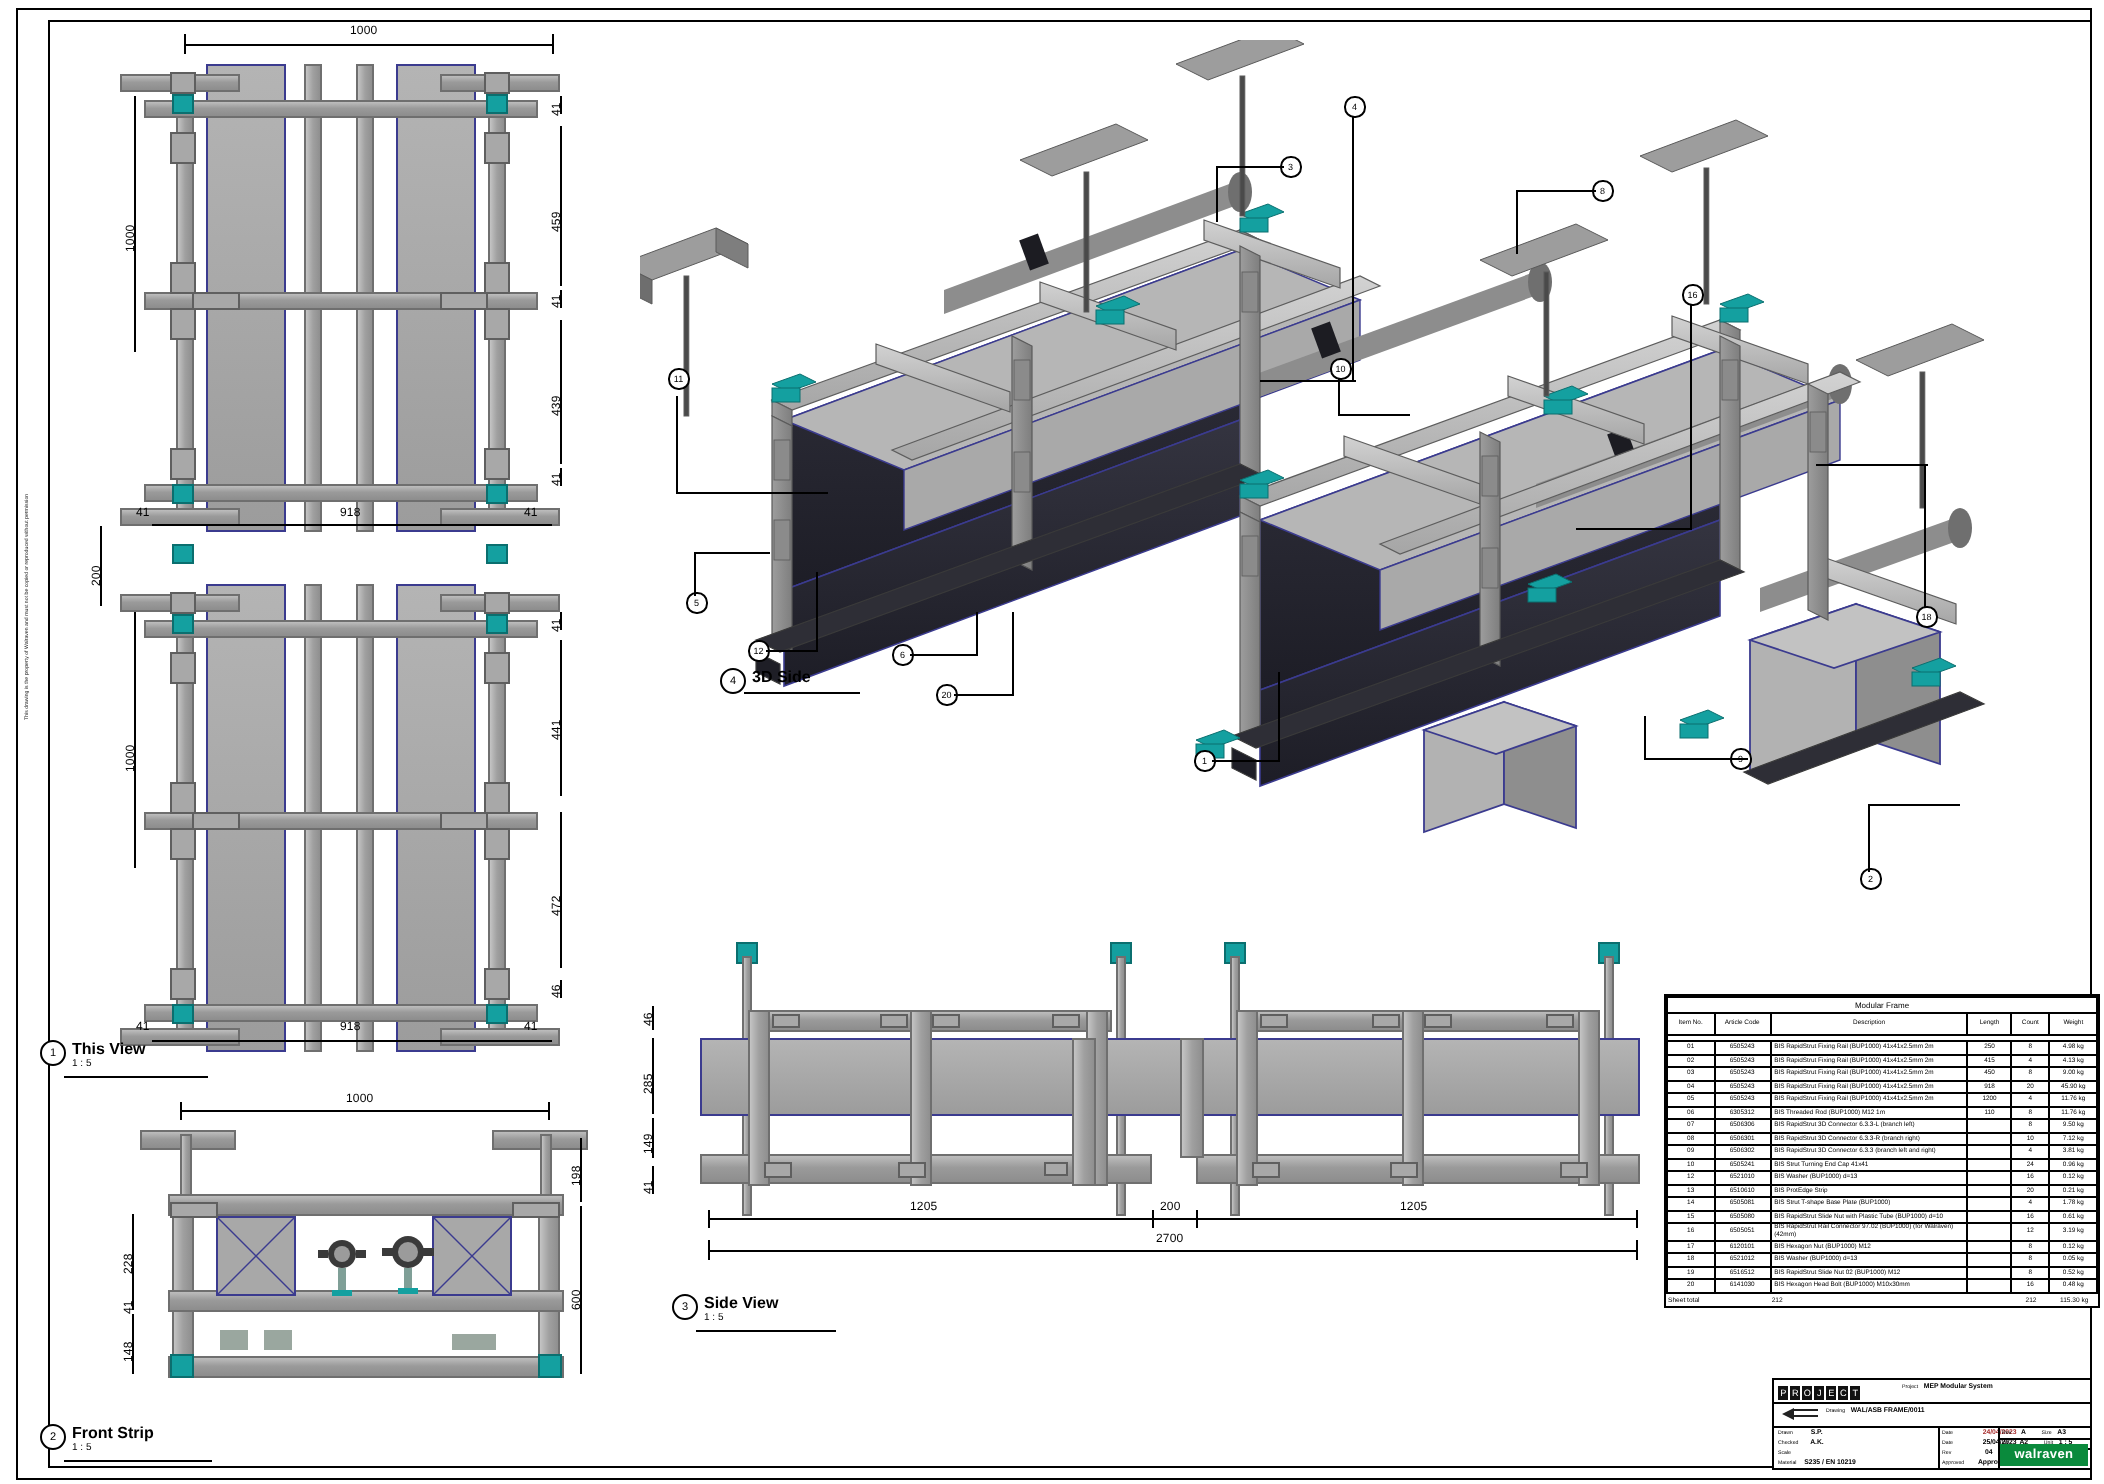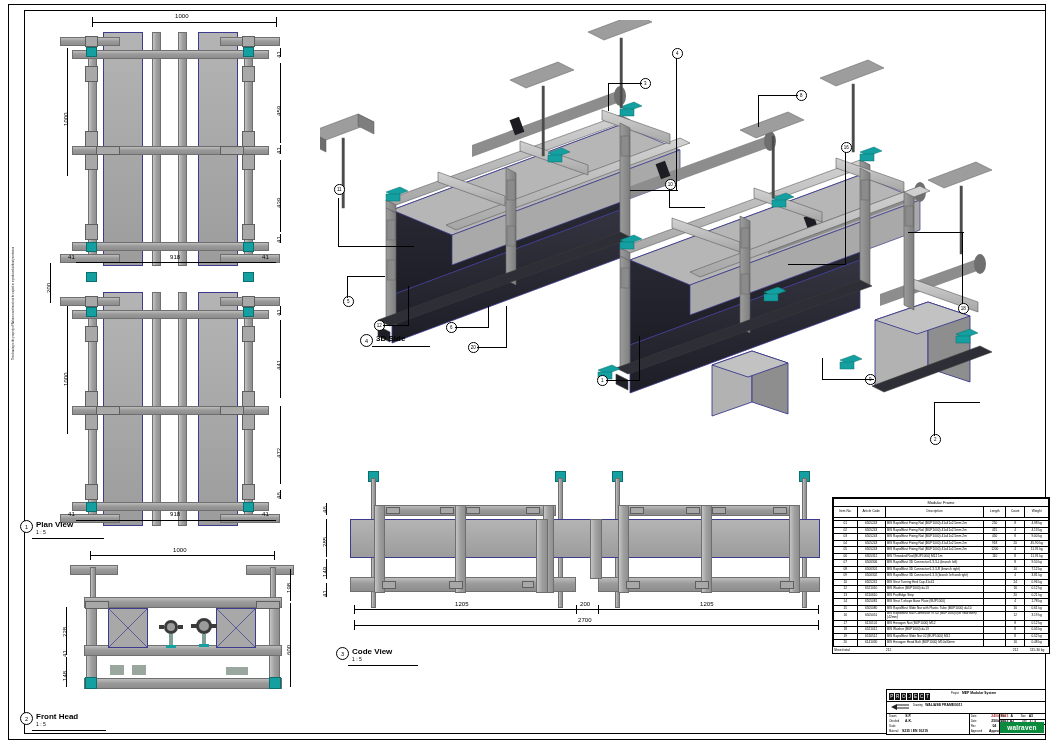--- a/index.html
+++ b/index.html
@@ -182,21 +182,21 @@
 
     <div class="ln" style="left:46px;top:512px;width:200px;height:.8px;"></div>
     <div class="dimtxt abs" style="left:38px;top:503px;">41</div>
     <div class="dimtxt abs" style="left:140px;top:503px;">918</div>
     <div class="dimtxt abs" style="left:232px;top:503px;">41</div>
   </div>
 
   <div class="viewtitle" style="left:20px;top:520px;">
     <div class="balloon">1</div>
     <div class="txtcol">
-      <div class="tname">Plan View</div>
+      <div class="tname">This View</div>
       <div class="tscale">1 : 5</div>
     </div>
     <div class="rule" style="width:72px;top:18px;"></div>
   </div>
 
   <div class="abs" style="left:28px;top:545px;width:270px;height:150px;">
 
     <div class="ln" style="left:62px;top:10px;width:185px;height:.8px;"></div>
     <div class="ln" style="left:62px;top:6px;width:.8px;height:9px;"></div>
     <div class="ln" style="left:246px;top:6px;width:.8px;height:9px;"></div>
@@ -268,21 +268,21 @@
     <div class="dimtxt v abs" style="left:34px;top:92px;">228</div>
     <div class="ln" style="left:38px;top:101px;width:.8px;height:9px;"></div>
     <div class="dimtxt v abs" style="left:34px;top:112px;">41</div>
     <div class="ln" style="left:38px;top:112px;width:.8px;height:30px;"></div>
     <div class="dimtxt v abs" style="left:34px;top:136px;">148</div>
   </div>
 
   <div class="viewtitle" style="left:20px;top:712px;">
     <div class="balloon">2</div>
     <div class="txtcol">
-      <div class="tname">Front Head</div>
+      <div class="tname">Front Strip</div>
       <div class="tscale">1 : 5</div>
     </div>
     <div class="rule" style="width:74px;top:18px;"></div>
   </div>
 
   <div class="abs" style="left:330px;top:465px;width:510px;height:200px;">
 
     <div class="abs teal" style="left:38px;top:6px;width:9px;height:9px;"></div>
     <div class="abs steel-l" style="left:41px;top:13px;width:3px;height:128px;"></div>
     <div class="abs teal" style="left:225px;top:6px;width:9px;height:9px;"></div>
@@ -344,21 +344,21 @@
     <div class="dimtxt abs" style="left:370px;top:136px;">1205</div>
     <div class="ln" style="left:24px;top:160px;width:464px;height:.8px;"></div>
     <div class="ln" style="left:24px;top:155px;width:.8px;height:10px;"></div>
     <div class="ln" style="left:488px;top:155px;width:.8px;height:10px;"></div>
     <div class="dimtxt abs" style="left:248px;top:152px;">2700</div>
   </div>
 
   <div class="viewtitle" style="left:336px;top:647px;">
     <div class="balloon">3</div>
     <div class="txtcol">
-      <div class="tname">Code View</div>
+      <div class="tname">Side View</div>
       <div class="tscale">1 : 5</div>
     </div>
     <div class="rule" style="width:70px;top:18px;"></div>
   </div>
 
   <div class="abs" style="left:320px;top:20px;width:730px;height:440px;">
     <svg width="730" height="440" style="display:block">
       <defs>
         <linearGradient id="gtop" x1="0" y1="0" x2="0" y2="1">
           <stop offset="0%" stop-color="#d2d2d2"></stop>

